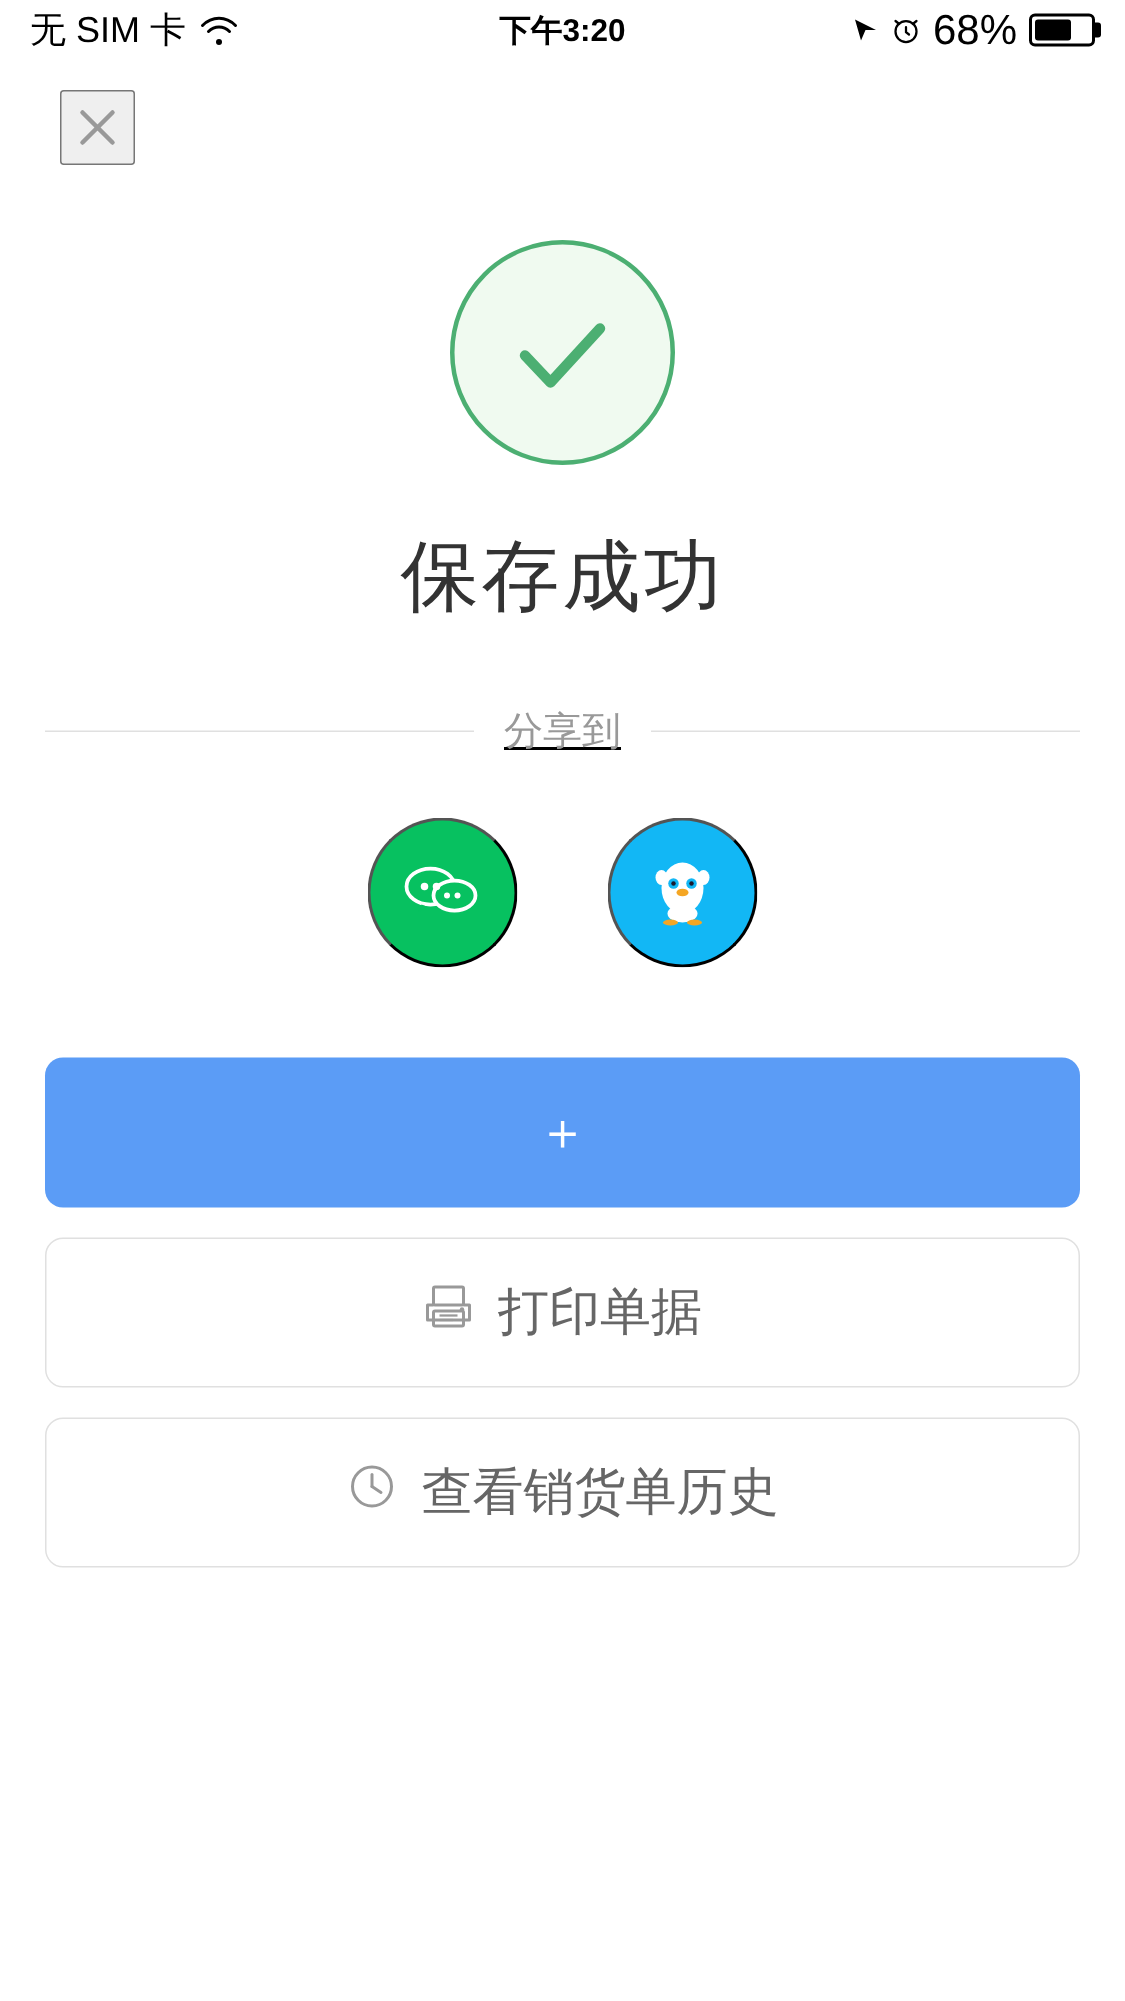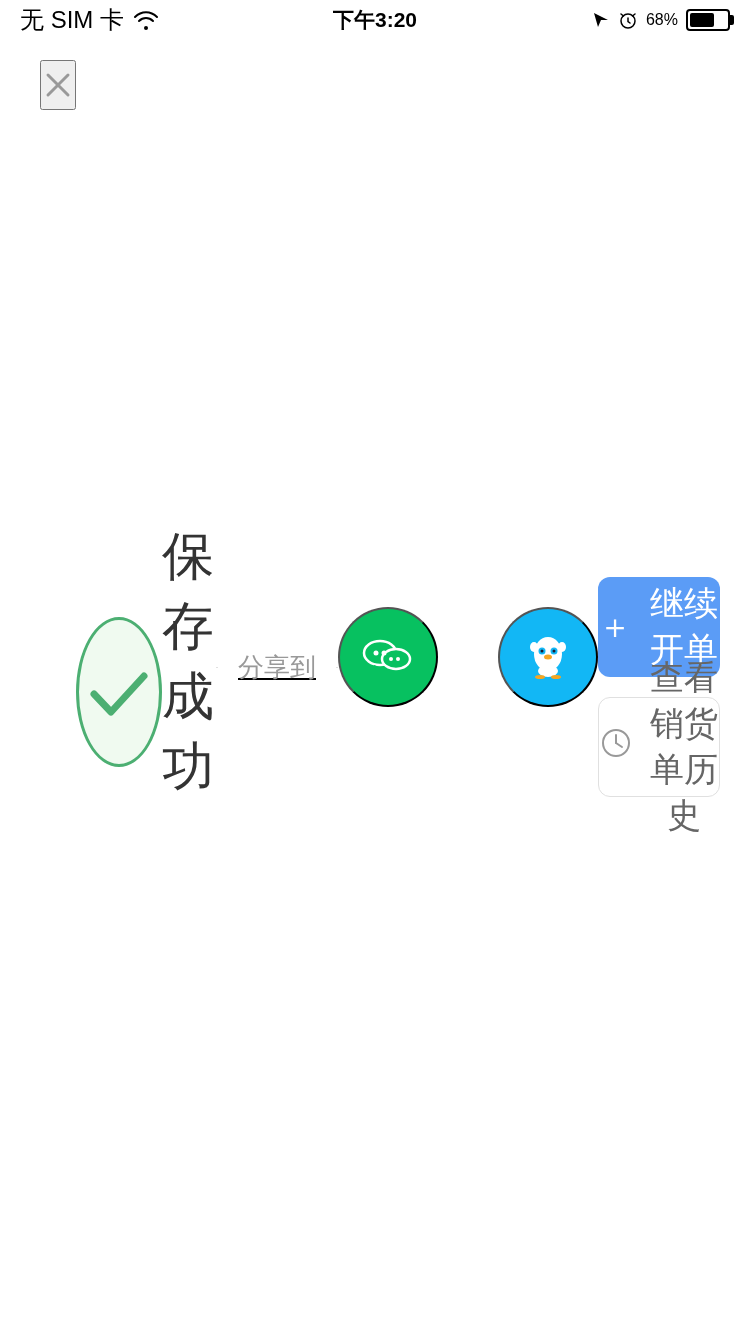--- a/index.html
+++ b/index.html
@@ -89,21 +89,21 @@
       background: #000;
       height: 100%;
       width: 68%;
       border-radius: 2px;
     }
 
     
     .main-content {
       flex: 1;
       display: flex;
-      flex-direction: row;
+      flex-direction: column;
       align-items: center;
       padding: 0 30px;
     }
 
     
     .close-btn {
       align-self: flex-start;
       margin-top: 20px;
       margin-left: 10px;
       width: 50px;
@@ -261,21 +261,21 @@
     <svg width="18" height="18" viewBox="0 0 18 18">
       <path d="M2 2 L16 9 L9 9 L6 16 Z" fill="#000"></path>
     </svg>
 
     <svg width="20" height="20" viewBox="0 0 20 20">
       <circle cx="10" cy="11" r="7" stroke="#000" stroke-width="1.5" fill="none"></circle>
       <path d="M10 8v3.5l2 1.5" stroke="#000" stroke-width="1.5" stroke-linecap="round" fill="none"></path>
       <path d="M3 4l2.5 2" stroke="#000" stroke-width="1.5" stroke-linecap="round"></path>
       <path d="M17 4l-2.5 2" stroke="#000" stroke-width="1.5" stroke-linecap="round"></path>
     </svg>
-    <span style="font-size:16px;text-align:center;">68%</span>
+    <span style="font-size:28px;text-align:center;">68%</span>
     <div class="battery-container">
       <div class="battery-box">
         <div class="battery-fill"></div>
       </div>
     </div>
   </div>
 </div>
 
 <div class="main-content">
 
@@ -335,23 +335,35 @@
         <ellipse cx="16" cy="20" rx="4" ry="5" fill="white"></ellipse>
         <ellipse cx="44" cy="20" rx="4" ry="5" fill="white"></ellipse>
       </svg>
     </button>
   </div>
 
   <div class="action-buttons">
 
     <button class="btn-primary">
       <span class="btn-icon">＋</span>
-      <span>继续开单</span>
-    </button>
-
+    </button>
+
+    <button class="btn-secondary">
+      <span class="btn-icon">
+        <svg width="34" height="34" viewBox="0 0 34 34" fill="none">
+          <rect x="7" y="4" width="20" height="12" rx="1" stroke="#999" stroke-width="2" fill="none"></rect>
+          <rect x="7" y="20" width="20" height="10" rx="1" stroke="#999" stroke-width="2" fill="none"></rect>
+          <path d="M7 16 H3 V26 H31 V16 H27" stroke="#999" stroke-width="2" fill="none" stroke-linejoin="round"></path>
+          <line x1="11" y1="23" x2="23" y2="23" stroke="#999" stroke-width="1.5"></line>
+          <line x1="11" y1="26" x2="20" y2="26" stroke="#999" stroke-width="1.5"></line>
+          <circle cx="26" cy="19" r="1.5" fill="#999"></circle>
+        </svg>
+      </span>
+      <span>打印单据</span>
+    </button>
 
     <button class="btn-secondary">
       <span class="btn-icon">
         <svg width="34" height="34" viewBox="0 0 34 34" fill="none">
           <circle cx="17" cy="17" r="13" stroke="#999" stroke-width="2" fill="none"></circle>
           <line x1="17" y1="9" x2="17" y2="17" stroke="#999" stroke-width="2" stroke-linecap="round"></line>
           <line x1="17" y1="17" x2="23" y2="21" stroke="#999" stroke-width="2" stroke-linecap="round"></line>
         </svg>
       </span>
       <span>查看销货单历史</span>

